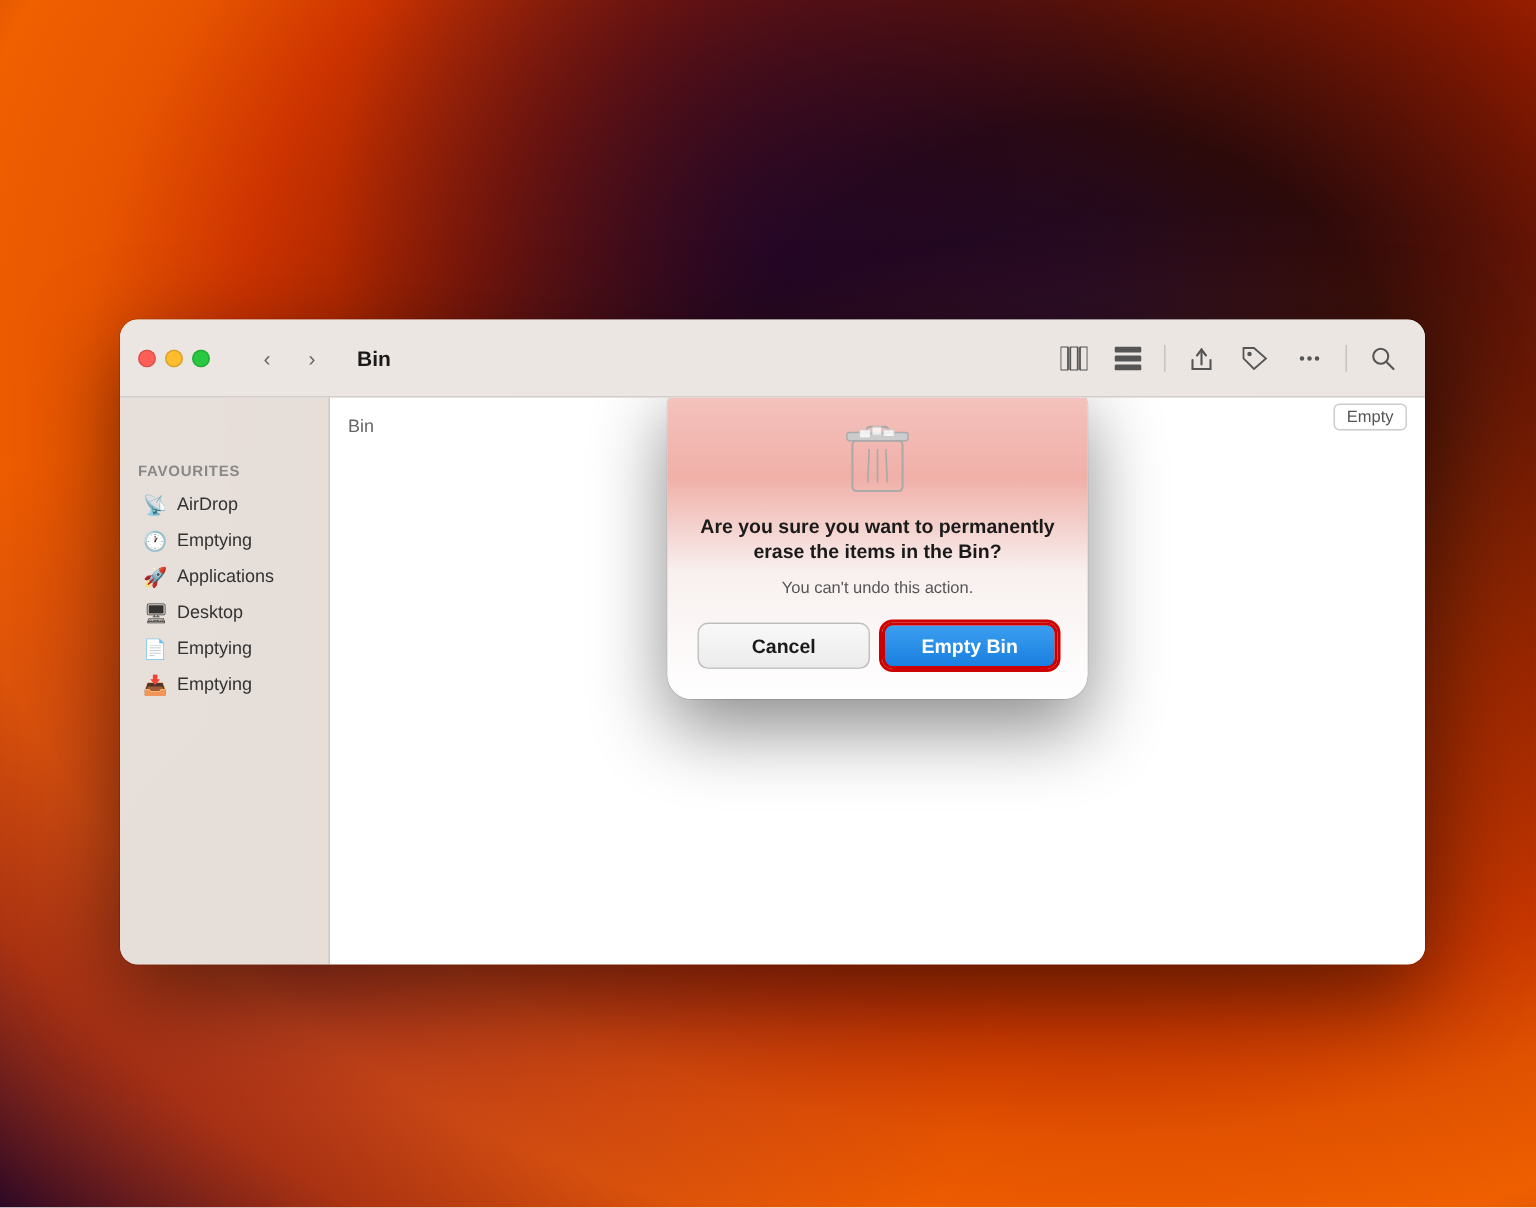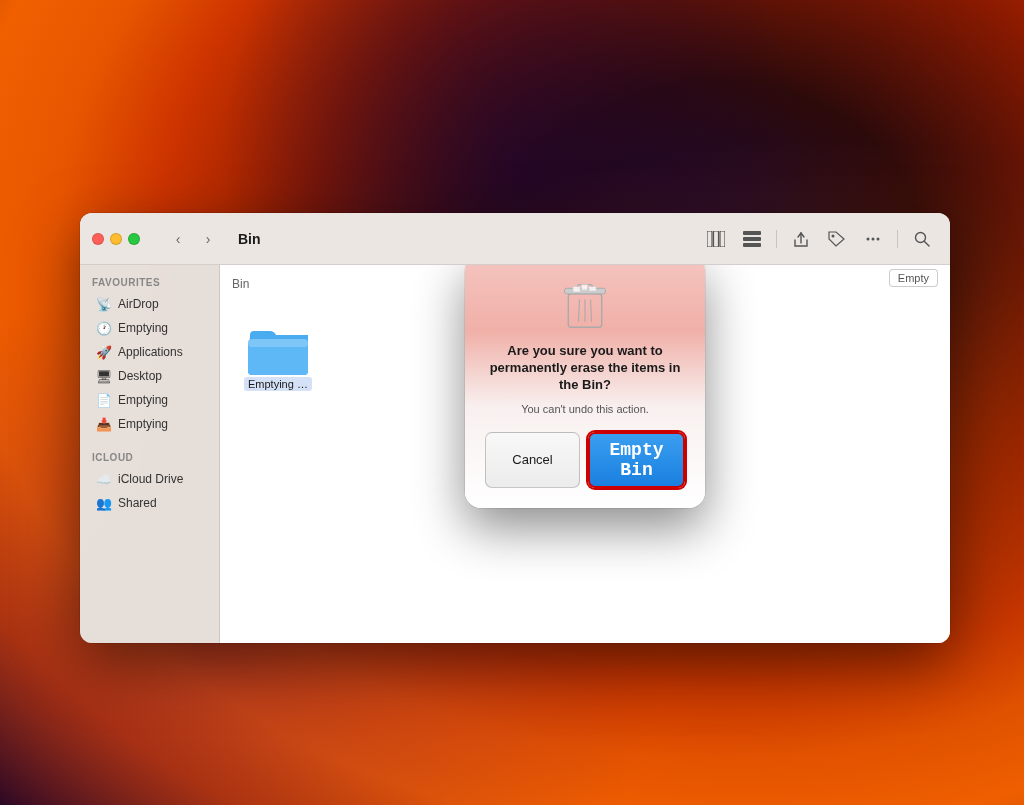--- a/index.html
+++ b/index.html
@@ -139,20 +139,21 @@
       width: 140px;
       background: rgba(225, 220, 215, 0.6);
       border-right: 1px solid rgba(0,0,0,0.1);
       padding: 12px 0;
       overflow-y: auto;
       flex-shrink: 0;
     }
 
     .sidebar-section {
       margin-bottom: 16px;
+      margin-top: 32px;
     }
 
     .sidebar-section-title {
       font-size: 10px;
       font-weight: 700;
       color: #888;
       text-transform: uppercase;
       letter-spacing: 0.5px;
       padding: 0 12px 4px;
     }
@@ -262,21 +263,21 @@
       align-items: flex-start;
       justify-content: center;
       padding-top: 0;
     }
 
     .dialog {
       position: absolute;
       top: -10px;
       left: 50%;
       transform: translateX(-50%);
-      width: 240px;
+      width: 280px;
       background: linear-gradient(180deg, #f5c5c0 0%, #f0b0a8 30%, #f8f0ef 60%, #ffffff 100%);
       border-radius: 16px;
       box-shadow: 0 20px 50px rgba(0,0,0,0.45), 0 0 0 0.5px rgba(0,0,0,0.15);
       padding: 24px 20px 20px;
       text-align: center;
       display: flex;
       flex-direction: column;
       align-items: center;
       gap: 8px;
     }
@@ -312,37 +313,36 @@
       width: 100%;
     }
 
     .btn-cancel {
       flex: 1;
       padding: 6px 12px;
       border-radius: 7px;
       border: 1px solid rgba(0,0,0,0.2);
       background: linear-gradient(180deg, #f8f8f8 0%, #ececec 100%);
       font-size: 13px;
-      font-weight: 400;
+      font-weight: 700;
       color: #1a1a1a;
       cursor: pointer;
     }
 
     .btn-empty-bin {
       flex: 1;
       padding: 6px 12px;
       border-radius: 7px;
       border: 2.5px solid #cc0000;
       background: linear-gradient(180deg, #3a9ff0 0%, #1a7fdf 100%);
-      font-size: 18px;
+      font-size: 13px;
       font-weight: 600;
       color: #ffffff;
       cursor: pointer;
       box-shadow: 0 0 0 2px #cc0000;
-      font-family: Liberation Mono, monospace;
     }
 
     
     .file-area {
       position: relative;
     }
 
     .path-row {
       display: flex;
       align-items: center;
@@ -452,57 +452,30 @@
           <div class="sidebar-item">
             <div class="sidebar-icon">📄</div>
             <span>Emptying</span>
           </div>
           <div class="sidebar-item">
             <div class="sidebar-icon">📥</div>
             <span>Emptying</span>
           </div>
         </div>
 
-        <div class="sidebar-section">
-          <div class="sidebar-section-title">iCloud</div>
-          <div class="sidebar-item">
-            <div class="sidebar-icon">☁️</div>
-            <span>iCloud Drive</span>
-          </div>
-          <div class="sidebar-item">
-            <div class="sidebar-icon">👥</div>
-            <span>Shared</span>
-          </div>
-        </div>
 
 
       </div>
 
       <div class="file-area">
         <div class="path-row">
           <span class="path-bar">Bin</span>
           <button class="empty-btn">Empty</button>
         </div>
 
-        <div class="file-grid">
-          <div class="file-item">
-
-            <div class="folder-icon">
-              <svg width="60" height="52" viewBox="0 0 60 52">
-
-                <path d="M2,12 Q2,8 6,8 L22,8 Q26,8 28,12 L60,12 L60,48 Q60,52 56,52 L4,52 Q0,52 0,48 Z" fill="#4aacf0"></path>
-
-                <rect x="0" y="16" width="60" height="36" rx="4" fill="#5db8f5"></rect>
-
-                <rect x="0" y="16" width="60" height="8" rx="4" fill="rgba(255,255,255,0.2)"></rect>
-              </svg>
-            </div>
-            <span class="file-label">Emptying Bin</span>
-          </div>
-        </div>
 
         <div class="dialog-overlay">
           <div class="dialog">
 
             <div class="trash-icon-container">
               <svg class="trash-svg" viewBox="0 0 52 56">
 
                 <rect x="8" y="16" width="36" height="36" rx="3" fill="none" stroke="#aaa" stroke-width="1.5"></rect>
 
                 <rect x="4" y="10" width="44" height="6" rx="2" fill="#ccc" stroke="#aaa" stroke-width="1"></rect>

